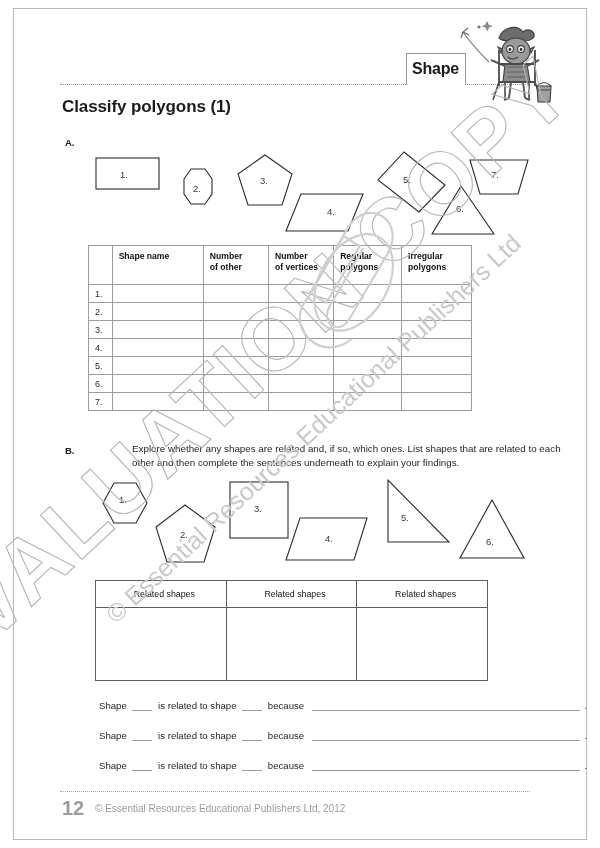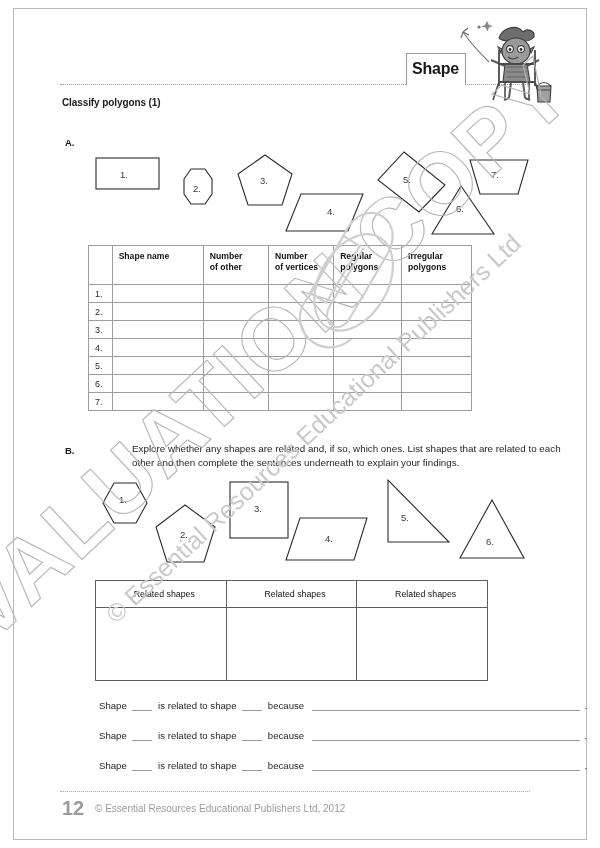--- a/index.html
+++ b/index.html
@@ -105,21 +105,21 @@
     position: absolute;
     left: 455px; top: 20px;
     width: 100px; height: 90px;
     z-index: 4;
   }
 
   
   #page-title {
     position: absolute;
     left: 62px; top: 97px;
-    font-size: 10px;
+    font-size: 17px;
     font-weight: bold;
     letter-spacing: -0.1px;
     z-index: 3;
   }
   .qlabel {
     position: absolute;
     font-size: 9.5px;
     font-weight: bold;
     z-index: 3;
   }

